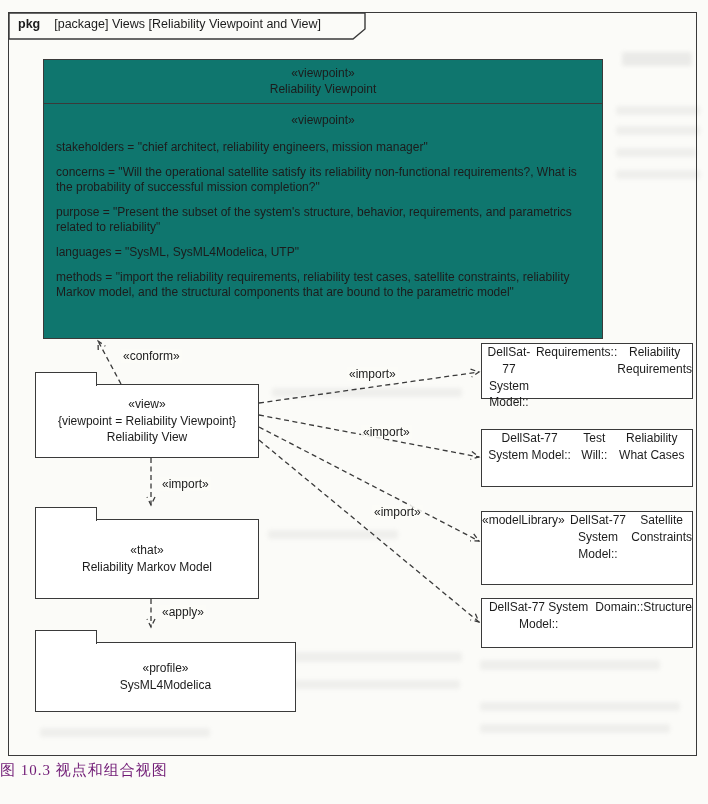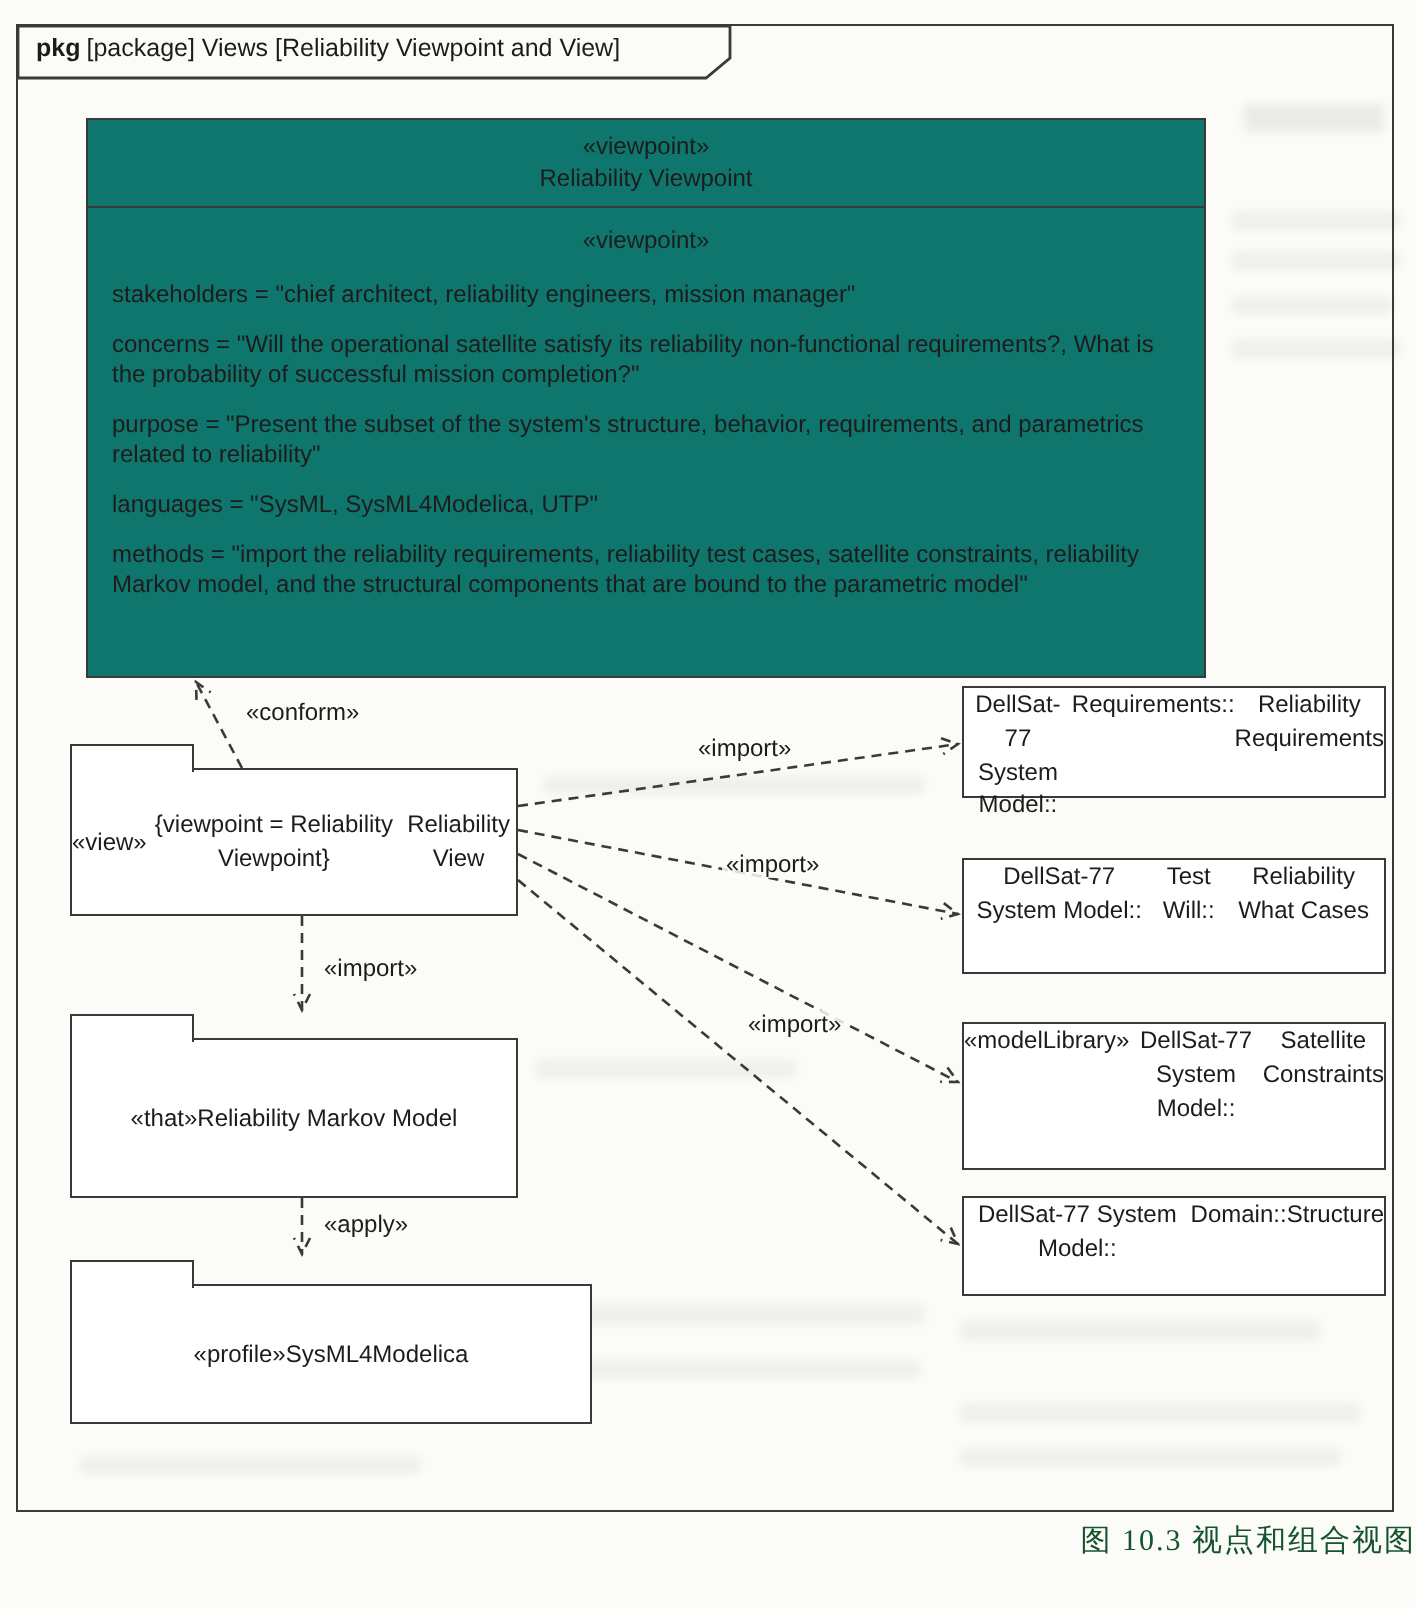--- a/index.html
+++ b/index.html
@@ -3,33 +3,33 @@
 <meta charset="utf-8">
 <style>
   *{margin:0;padding:0;box-sizing:border-box}
   html,body{width:708px;height:804px}
   body{background:#fbfbf8;font-family:"Liberation Sans",sans-serif;color:#1c1c1c;position:relative;overflow:hidden}
   .page{position:absolute;inset:0}
   .bleed{position:absolute;background:#8f8f8f;opacity:.11;filter:blur(2px);border-radius:2px}
   .frame{position:absolute;left:8px;top:12px;width:689px;height:744px;border:1.5px solid #3a3a3a;background:transparent}
   .tab-shape{position:absolute;left:-1.5px;top:-1.5px}
   .tab-text{position:absolute;left:9px;top:4px;font-size:12.5px;white-space:nowrap}
-  .tab-text b{margin-right:3px}
+  .tab-text b{margin-right:14px}
   .vp-box{position:absolute;left:34px;top:46px;width:560px;height:280px;border:1.4px solid #3a3a3a;background:#0f766e}
   .vp-head{border-bottom:1.4px solid #3a3a3a;text-align:center;padding:5px 0 6px;font-size:12px;line-height:1.35}
   .vp-body{padding:9px 12px;font-size:12px;line-height:1.3}
   .vp-body .center{text-align:center;margin-bottom:11px}
   .vp-body p{margin:0 0 9px}
-  .pkg{position:absolute;border:1.4px solid #3a3a3a;background:#fff;display:flex;flex-direction:row;justify-content:center;align-items:center;text-align:center;font-size:12px;line-height:1.4}
+  .pkg{position:absolute;border:1.4px solid #3a3a3a;background:#fff;display:flex;flex-direction:column;justify-content:center;align-items:center;text-align:center;font-size:12px;line-height:1.4}
   .pkg::before{content:"";position:absolute;left:-1.4px;top:-13px;width:60px;height:13px;border:1.4px solid #3a3a3a;border-bottom:none;background:#fff}
   .node{position:absolute;border:1.4px solid #3a3a3a;background:#fff;display:flex;flex-direction:row;justify-content:center;text-align:center;font-size:12px;line-height:1.4}
   .connectors{position:absolute;inset:0;pointer-events:none}
   .connectors path{fill:none;stroke:#3a3a3a;stroke-width:1.3;stroke-dasharray:5 3.5}
   .elabel{position:absolute;font-size:12px;background:rgba(251,251,248,.85);padding:0 2px;white-space:nowrap}
-  .caption{position:absolute;left:0;right:0;top:761px;text-align:right;font-family:"Liberation Serif",serif;font-size:15px;color:#14532d;letter-spacing:1px}
+  .caption{position:absolute;left:0;right:0;top:761px;text-align:left;font-family:"Liberation Serif",serif;font-size:15px;color:#701a75;letter-spacing:1px}
 </style>
 </head>
 <body>
 
 <div class="page">
 
   <div class="bleed" style="left:622px;top:52px;width:70px;height:14px;opacity:.15"></div>
   <div class="bleed" style="left:616px;top:106px;width:84px;height:9px"></div>
   <div class="bleed" style="left:616px;top:126px;width:84px;height:9px"></div>
   <div class="bleed" style="left:616px;top:148px;width:80px;height:9px"></div>

